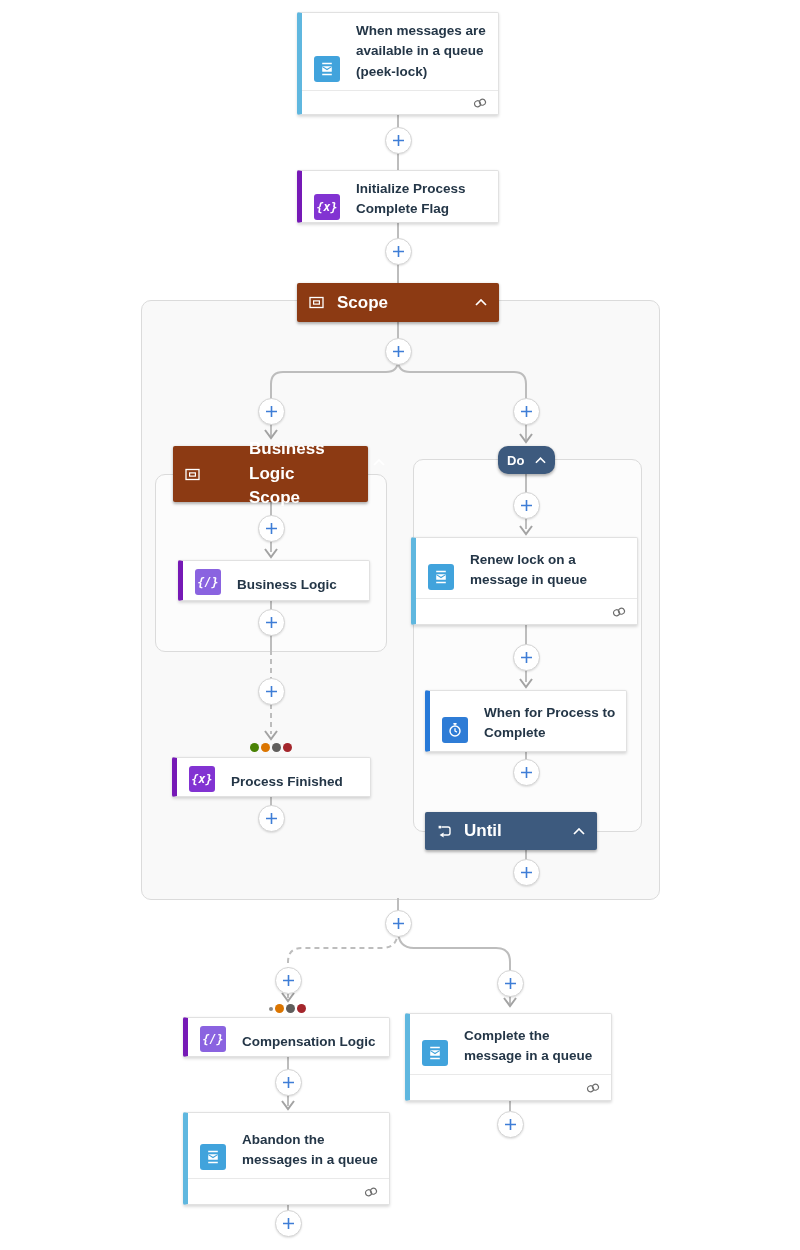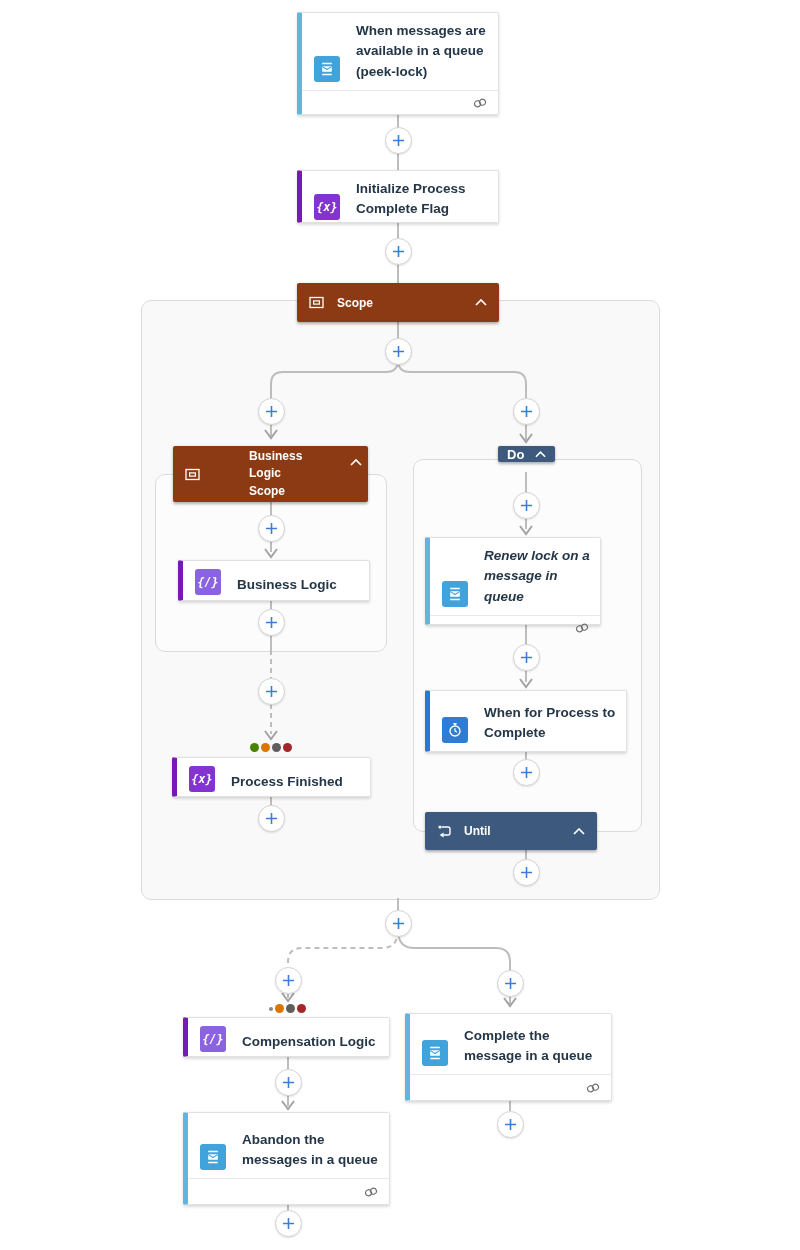--- a/index.html
+++ b/index.html
@@ -23,21 +23,21 @@
   .card-body{flex:1;display:flex;align-items:flex-end;gap:16px;padding:8px 10px 8px 12px;}
   .icon-box{width:26px;height:26px;border-radius:3px;display:flex;align-items:center;justify-content:center;
             flex:none;color:#fff;font-size:12px;font-weight:700;}
   .glyph{font-family:"DejaVu Sans Mono",monospace;font-size:11.5px;font-weight:700;color:#fff;font-style:italic;}
   .card-title{font-size:13.5px;font-weight:600;color:#243647;line-height:1.5;}
   .card-footer{height:25px;border-top:1px solid #e9e9e9;display:flex;align-items:center;
                justify-content:flex-end;padding:0 10px;flex:none;}
 
   
   .hbar{position:absolute;border-radius:2px;display:flex;align-items:center;gap:12px;color:#fff;
-        font-size:12px;font-weight:600;padding:0 12px;box-shadow:0 1.5px 3px rgba(0,0,0,.3);
+        font-size:17px;font-weight:600;padding:0 12px;box-shadow:0 1.5px 3px rgba(0,0,0,.3);
         z-index:3;cursor:pointer;box-sizing:border-box;}
   .hbar .chev{margin-left:auto;display:flex;}
   .hbar.two-line{line-height:1.45;gap:48px;}
   .hbar.two-line .chev{align-self:flex-start;margin-top:13px;}
   .hbar.small{font-size:13px;font-weight:700;padding:0 9px;gap:7px;}
 
   
   .plus{position:absolute;width:27px;height:27px;border-radius:50%;background:#fff;border:1px solid #d4d4d4;
         box-shadow:0 1px 2px rgba(0,0,0,.12);display:flex;align-items:center;justify-content:center;
         z-index:4;cursor:pointer;box-sizing:border-box;}
@@ -167,30 +167,30 @@
 
   <div class="card" style="left: 172px; top: 757px; width: 199px; height: 40px; border-left-color: rgb(118, 25, 182);">
     <div class="card-body">
       <span class="icon-box" style="background: rgb(130, 51, 210);">
         <span class="glyph">{x}</span>
       </span>
       <span class="card-title">Process Finished</span>
     </div>
   </div>
 
-  <div class="hbar small" style="left: 498px; top: 446px; width: 57px; height: 16px; background: rgb(61, 90, 126);">
+  <div class="hbar small" style="left: 498px; top: 446px; width: 57px; height: 28px; background: rgb(61, 90, 126); border-radius: 10px;">
     <span>Do</span>
     <span class="chev">
       <svg width="11" height="7" viewBox="0 0 12 7">
           <path d="M1 6 L6 1 L11 6" stroke="#fff" stroke-width="1.7" fill="none"></path>
         </svg>
     </span>
   </div>
 
-  <div class="card" style="left: 425px; top: 537px; width: 176px; height: 88px; border-left-color: rgb(95, 183, 223); font-style: italic;">
+  <div class="card" style="left: 411px; top: 537px; width: 227px; height: 88px; border-left-color: rgb(95, 183, 223);">
     <div class="card-body">
       <span class="icon-box" style="background: rgb(65, 163, 220);">
         <svg width="16" height="16" viewBox="0 0 16 16">
             <path d="M3.2 2.6 H12.8 M3.2 13.4 H12.8" stroke="#fff" stroke-width="1.5"></path>
             <rect x="3.2" y="5.2" width="9.6" height="5.6" rx="0.5" fill="#fff"></rect>
             <path d="M3.4 5.6 L8 8.5 L12.6 5.6" stroke="#41A3DC" stroke-width="1.1" fill="none"></path>
           </svg>
       </span>
       <span class="card-title">Renew lock on a message in queue</span>
     </div>

